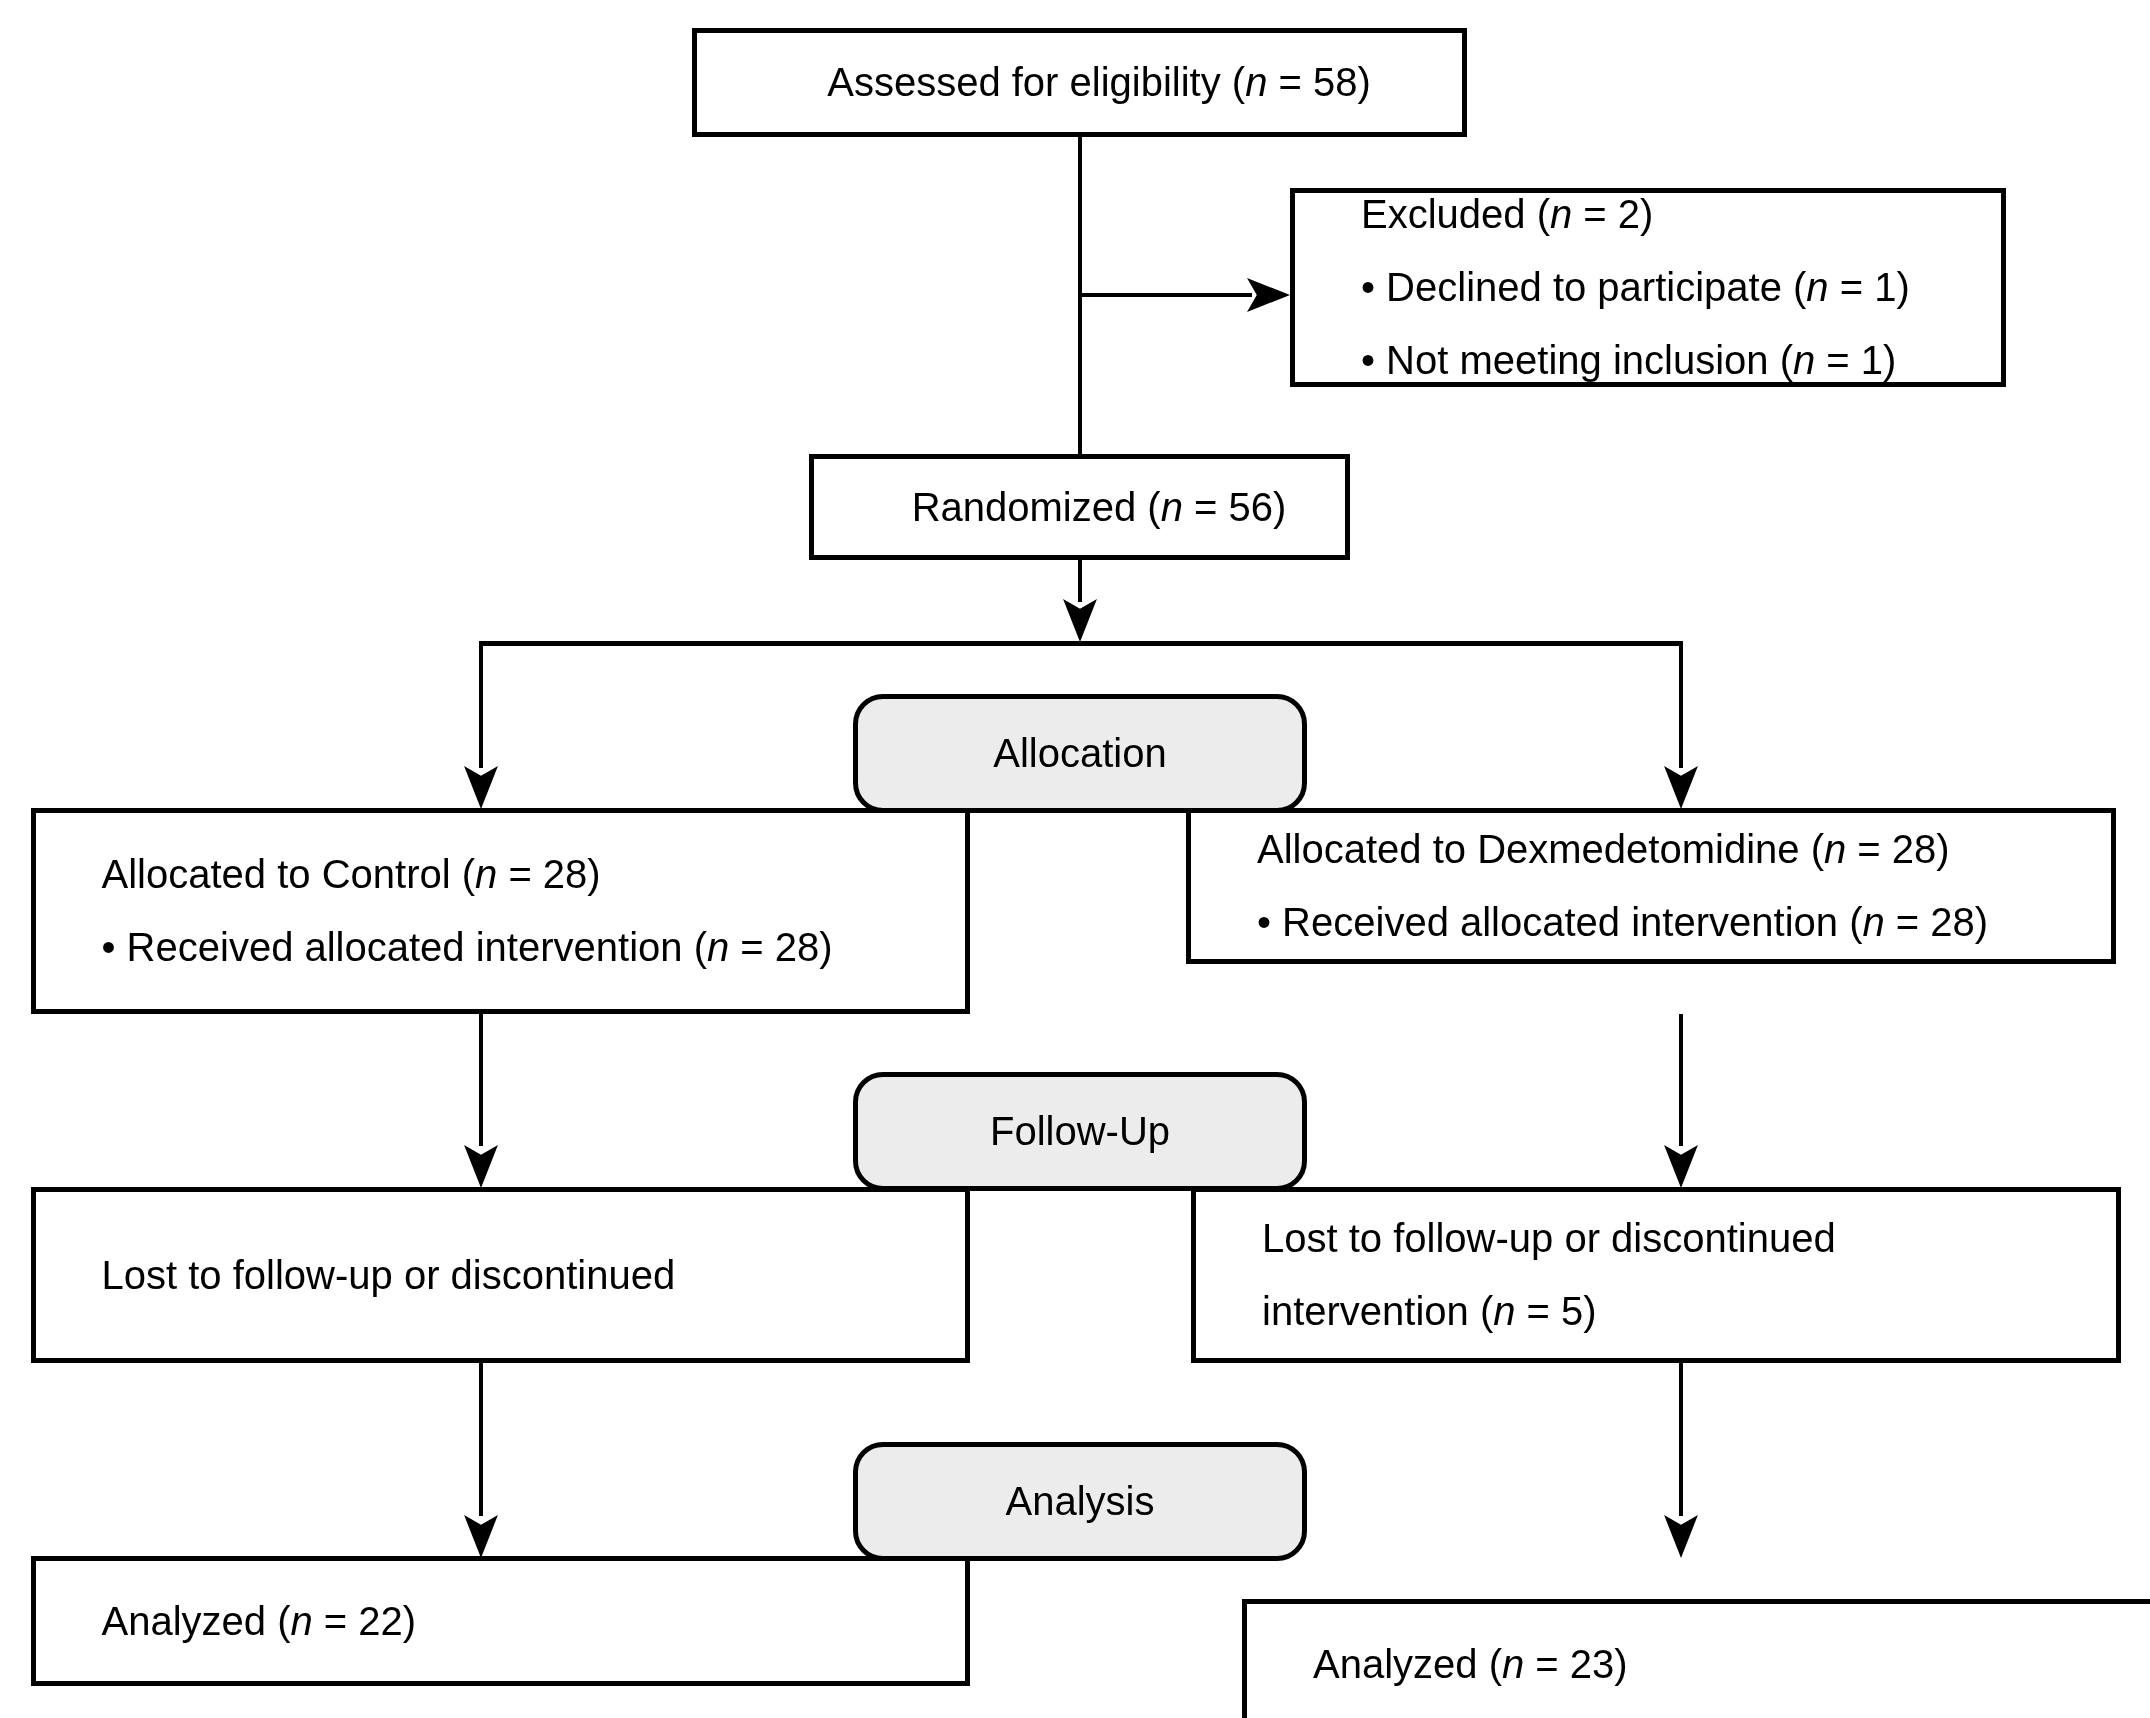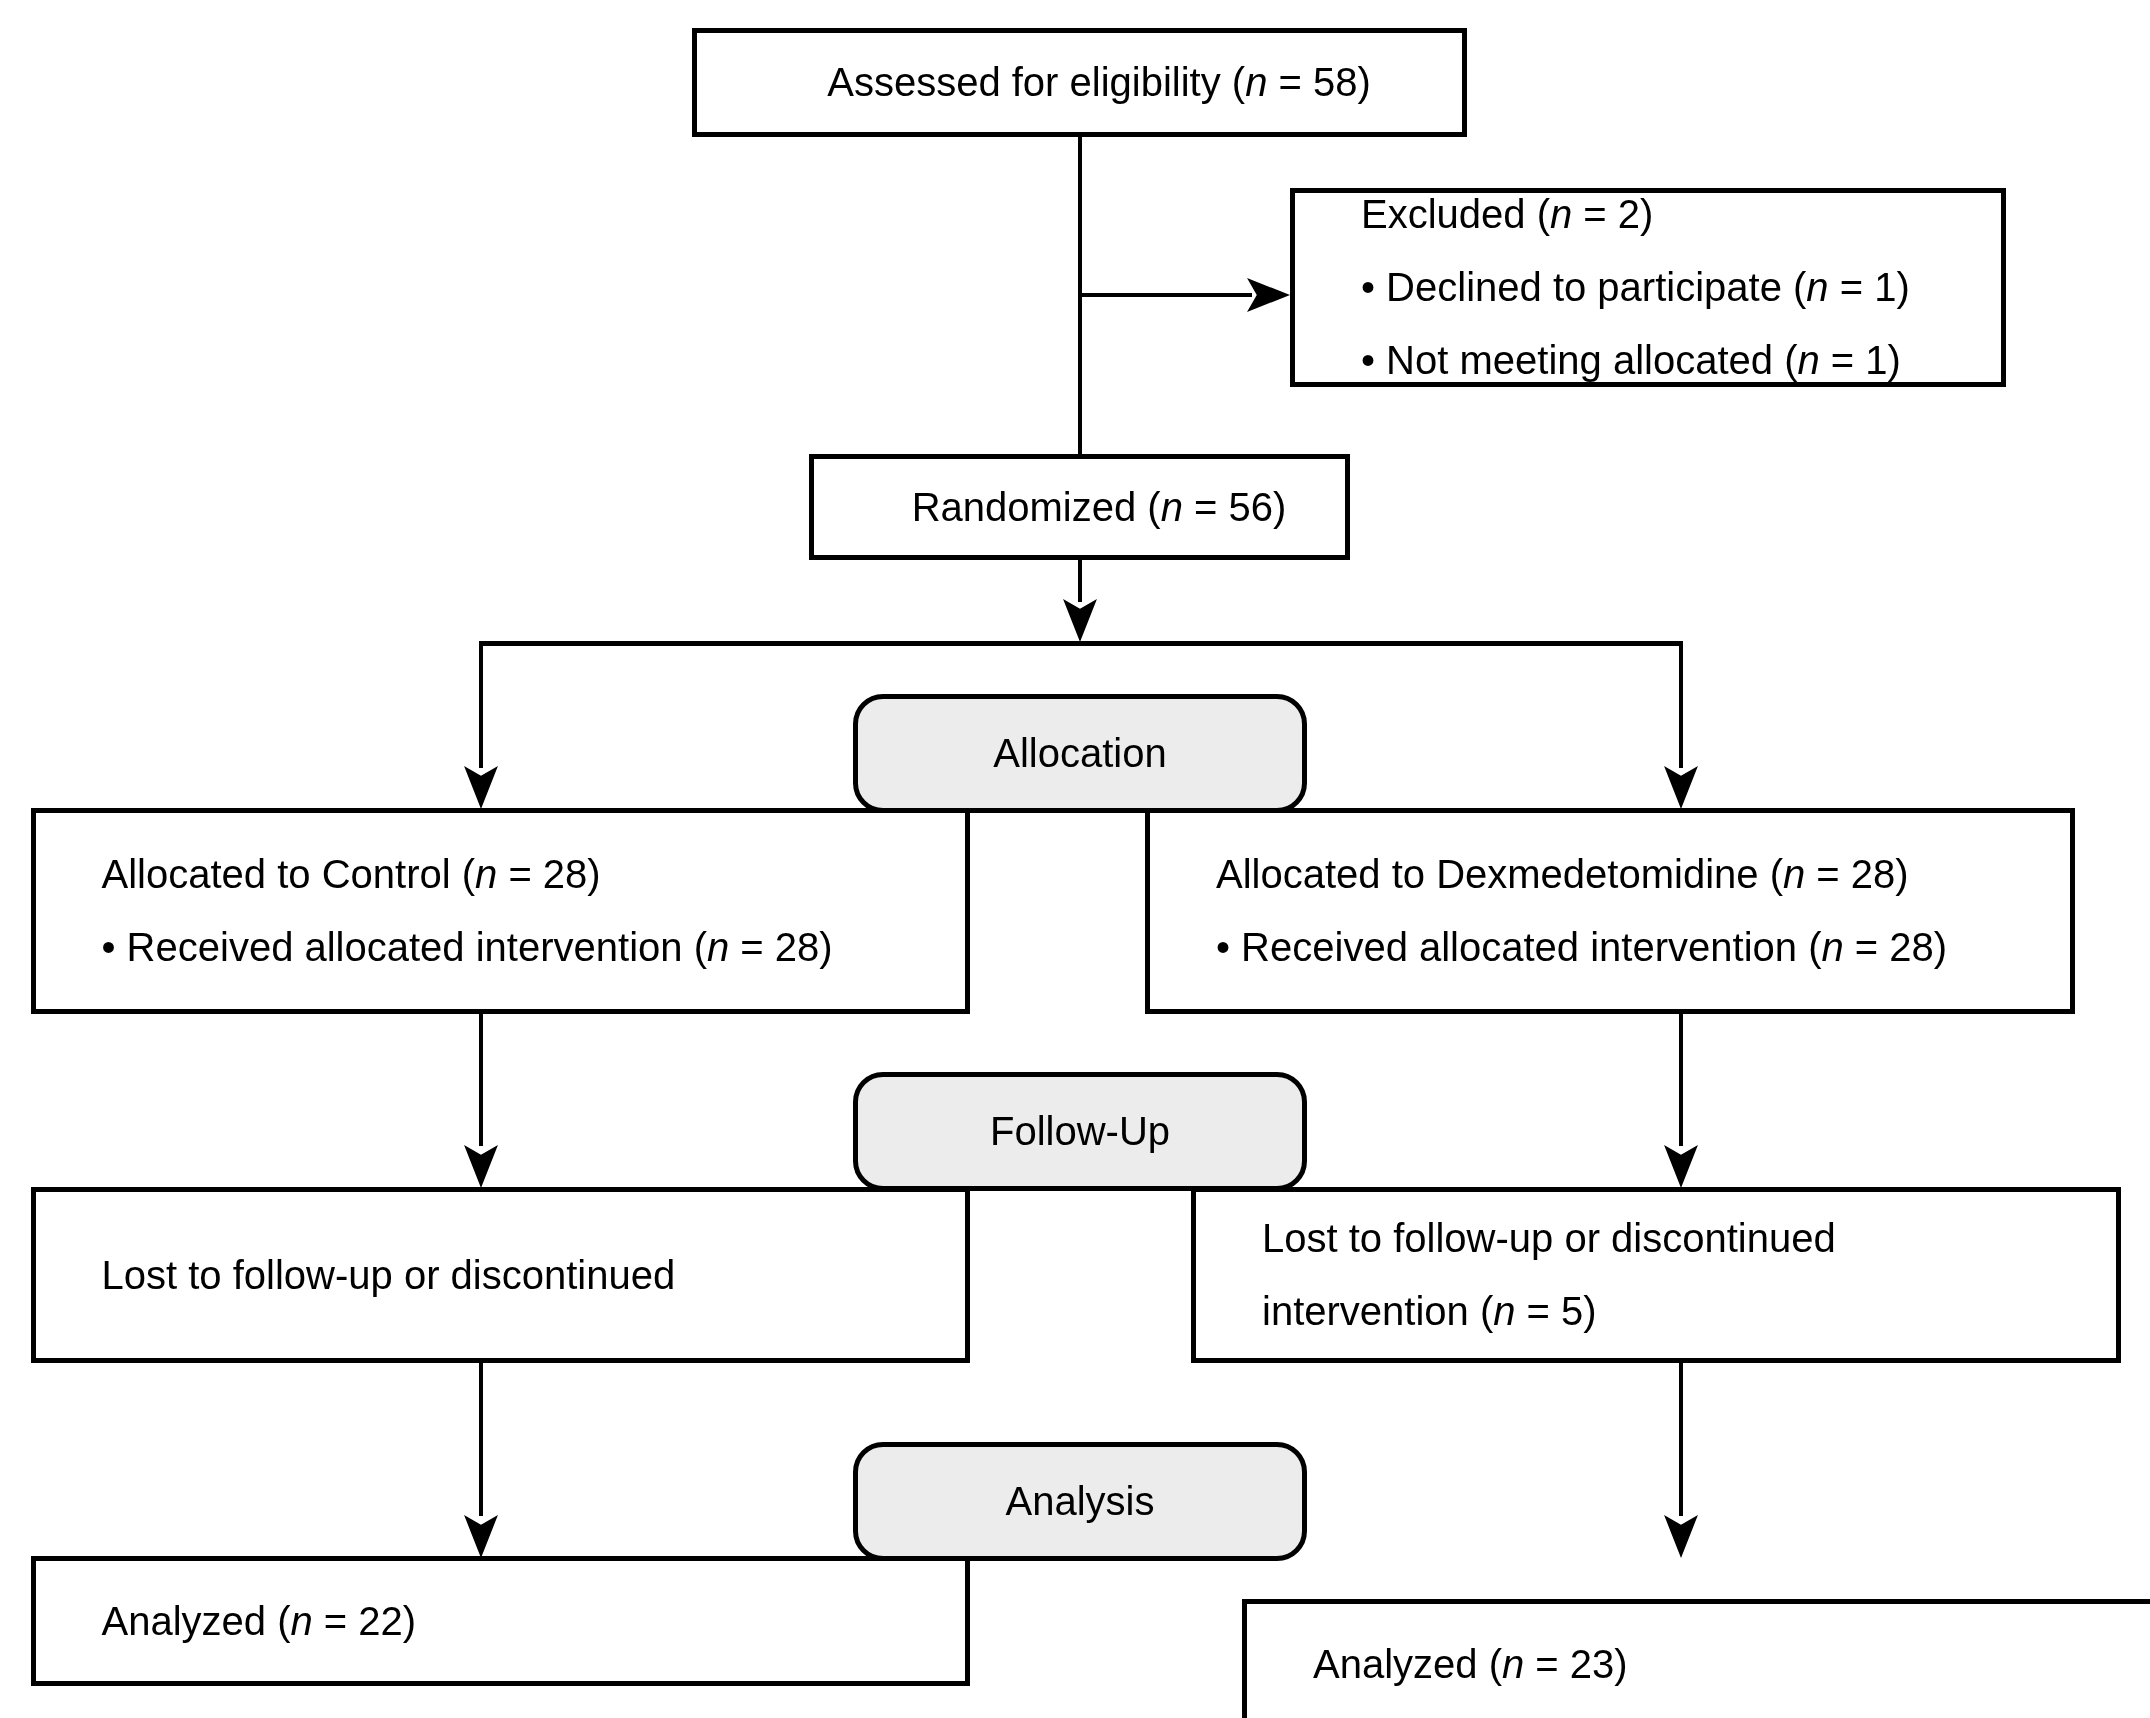--- a/index.html
+++ b/index.html
@@ -103,37 +103,37 @@
       <polygon points="0,0 26,15 52,0 26,66" fill="#000000"></polygon>
     </svg>
 
   <div class="box center" style="left:692px;top:28px;width:775px;height:109px;">
     <div class="tline"><span>Assessed for eligibility (</span><span class="nvar">n</span><span> = 58)</span></div>
   </div>
 
   <div class="box" style="left:1290px;top:188px;width:716px;height:199px;">
     <div class="tline"><span>Excluded (</span><span class="nvar">n</span><span> = 2)</span></div>
     <div class="tline"><span>• Declined to participate (</span><span class="nvar">n</span><span> = 1)</span></div>
-    <div class="tline"><span>• Not meeting allocated (</span><span class="nvar">n</span><span> = 1)</span></div>
+    <div class="tline"><span>• Not meeting inclusion (</span><span class="nvar">n</span><span> = 1)</span></div>
   </div>
 
   <div class="box center" style="left:809px;top:454px;width:541px;height:106px;">
     <div class="tline"><span>Randomized (</span><span class="nvar">n</span><span> = 56)</span></div>
   </div>
 
   <div class="stage" style="left:853px;top:694px;width:454px;height:119px;">
     <span>Allocation</span>
   </div>
 
   <div class="box" style="left:30.5px;top:808px;width:939px;height:206px;">
     <div class="tline"><span>Allocated to Control (</span><span class="nvar">n</span><span> = 28)</span></div>
     <div class="tline"><span>• Received allocated intervention (</span><span class="nvar">n</span><span> = 28)</span></div>
   </div>
 
-  <div class="box" style="left:1145px;top:808px;width:930px;height:206px;">
+  <div class="box" style="left:1186px;top:808px;width:930px;height:156px;">
     <div class="tline"><span>Allocated to Dexmedetomidine (</span><span class="nvar">n</span><span> = 28)</span></div>
     <div class="tline"><span>• Received allocated intervention (</span><span class="nvar">n</span><span> = 28)</span></div>
   </div>
 
   <div class="stage" style="left:853px;top:1072px;width:454px;height:119px;">
     <span>Follow-Up</span>
   </div>
 
   <div class="box" style="left:30.5px;top:1187px;width:939px;height:176px;">
     <div class="tline"><span>Lost to follow-up or discontinued</span><span class="nvar"></span><span></span></div>

